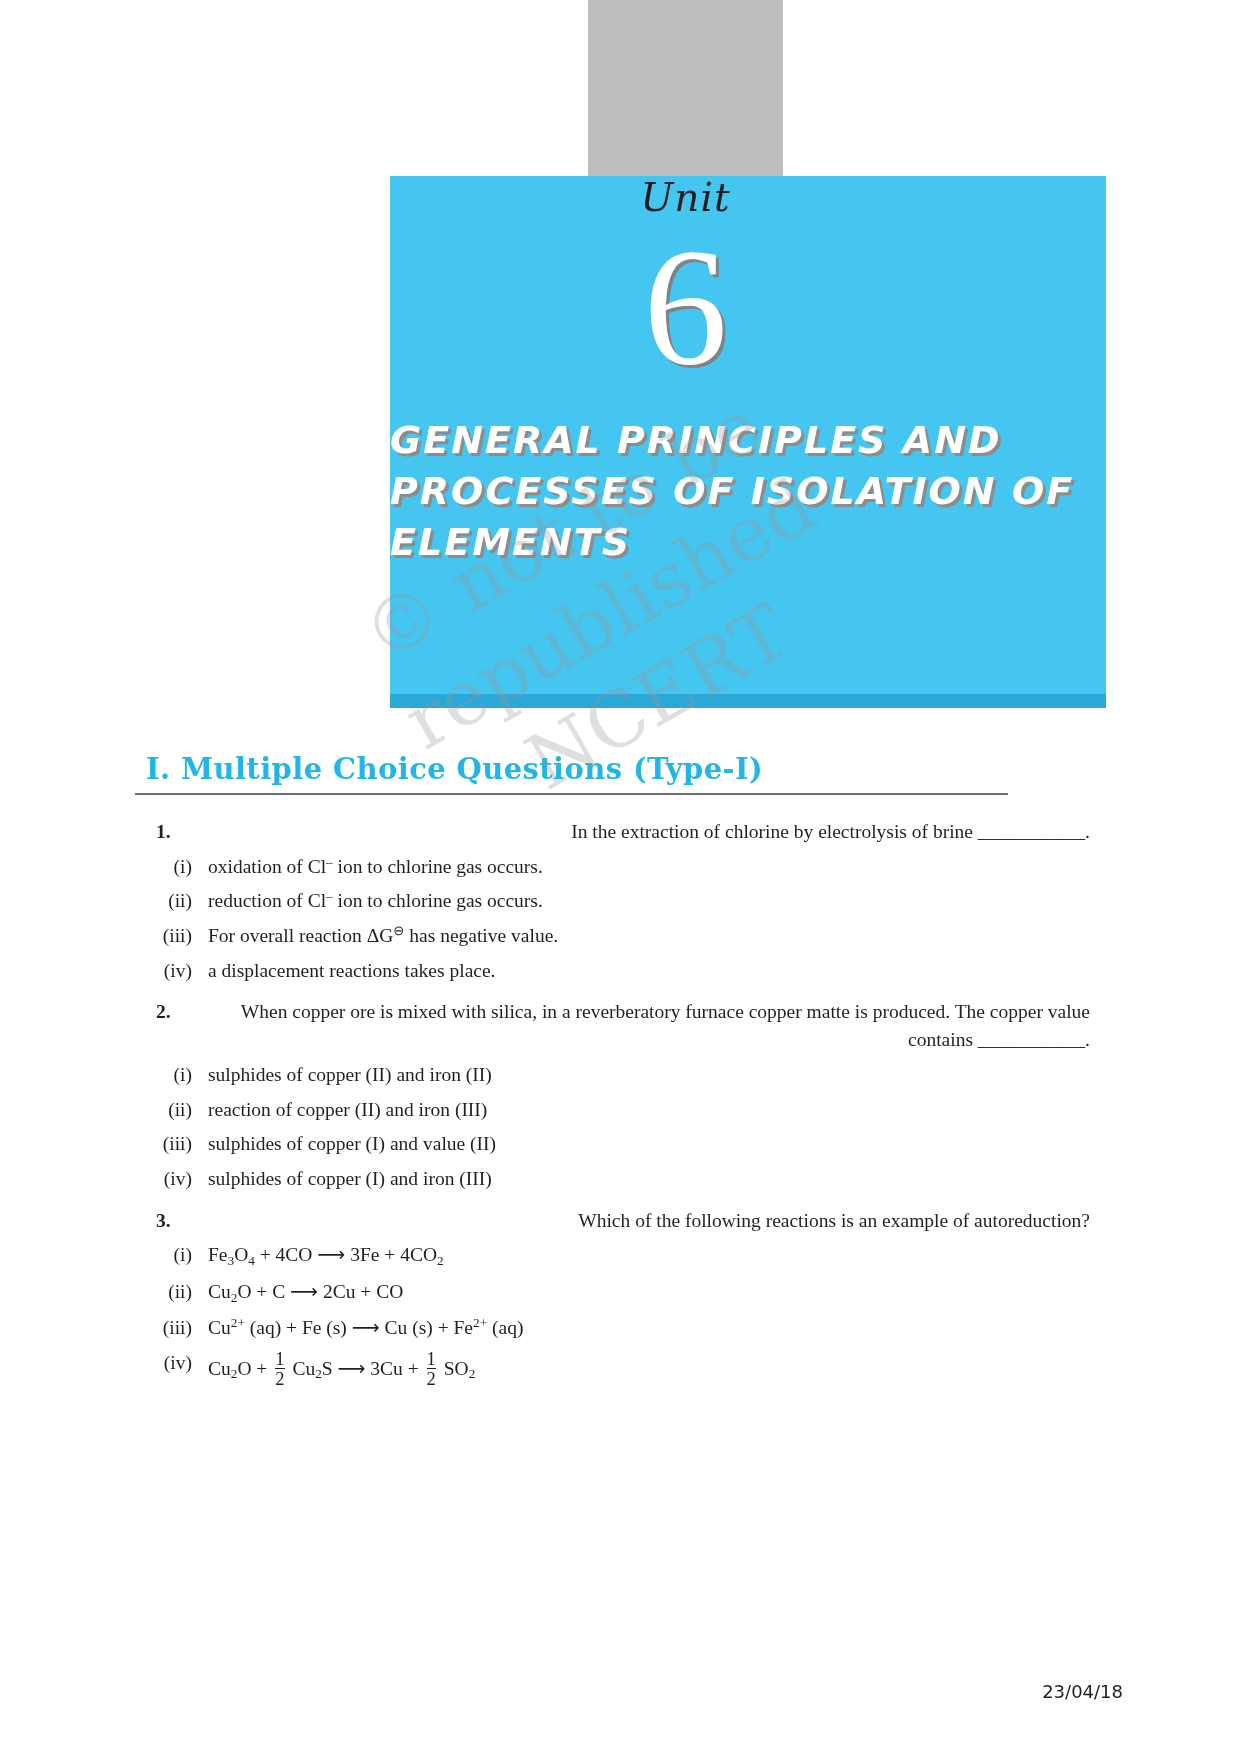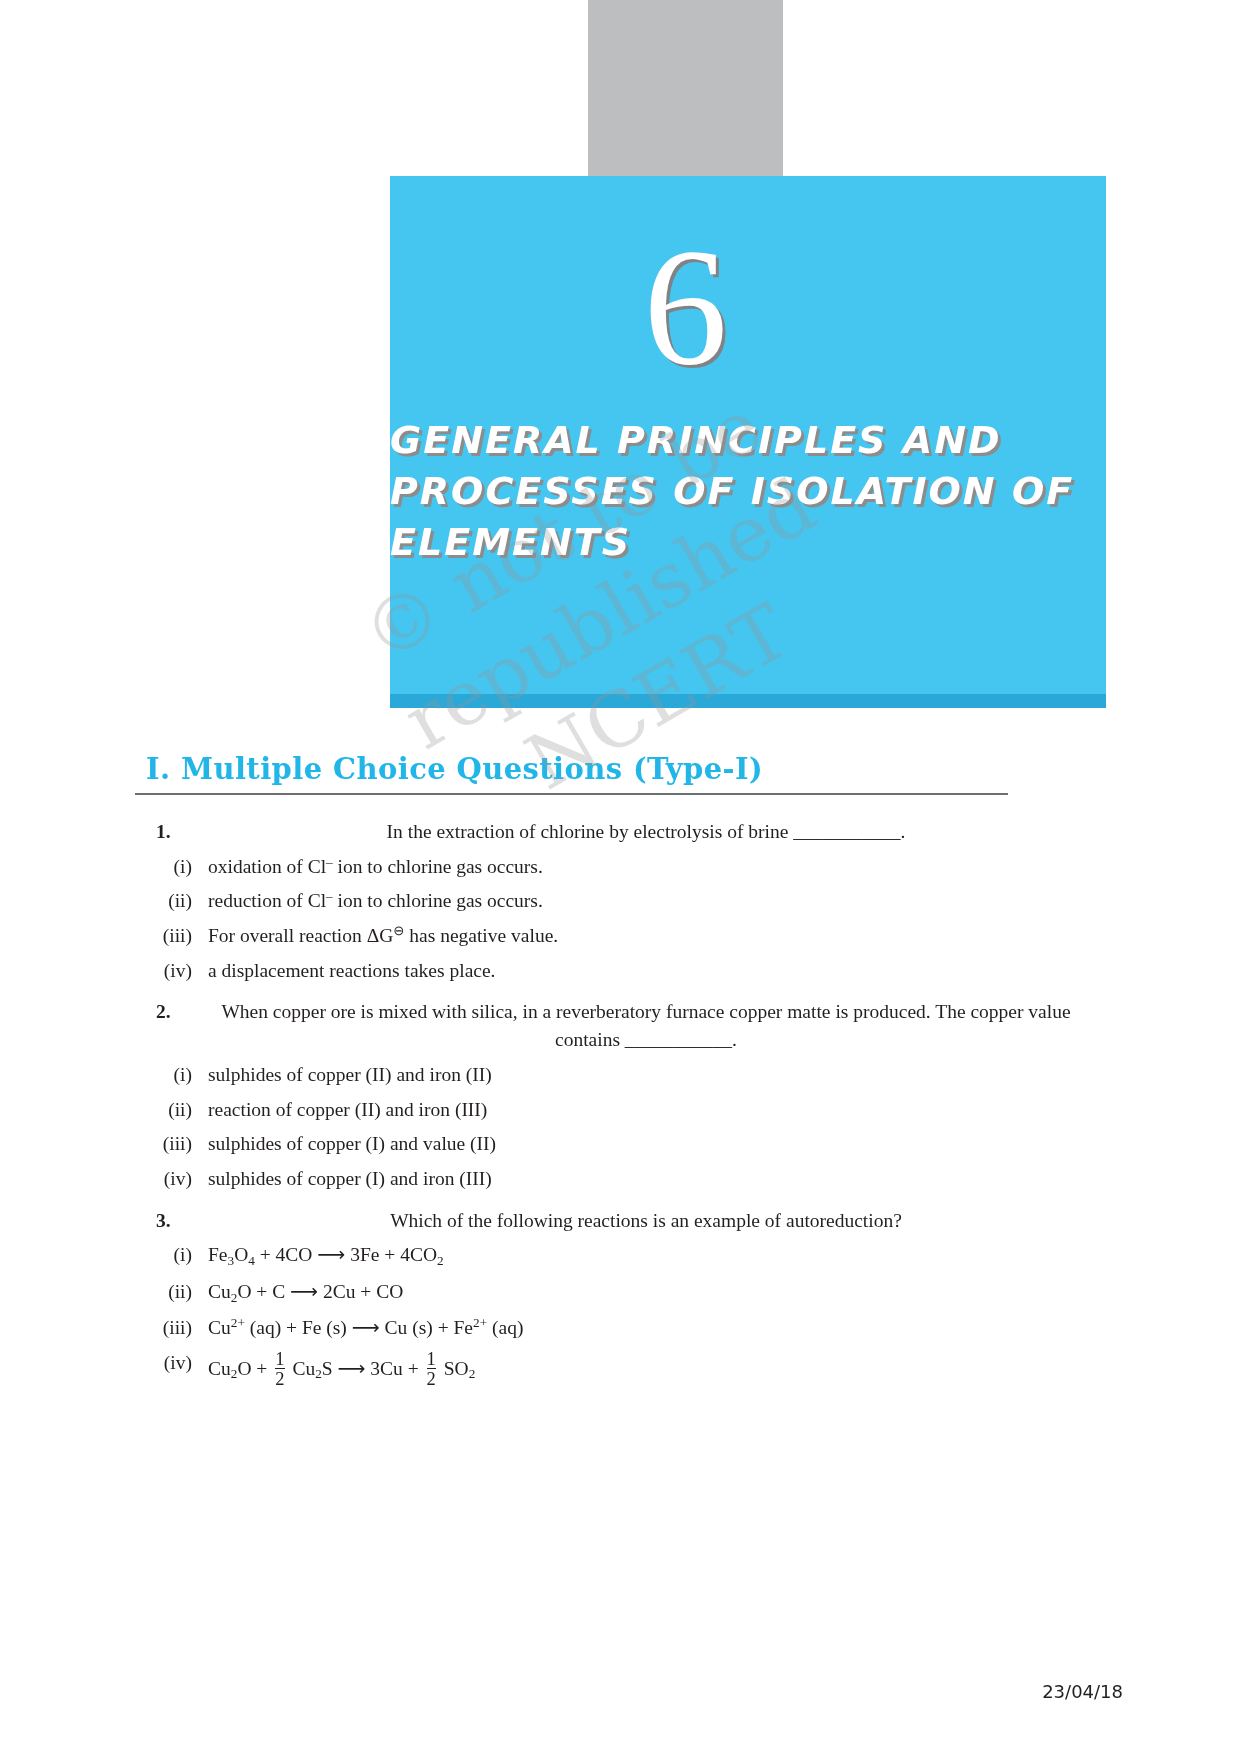--- a/index.html
+++ b/index.html
@@ -147,21 +147,21 @@
     width: 52px;
     flex: 0 0 52px;
     font-weight: bold;
     font-size: 19.5px;
     text-align: left;
     padding-left: 6px;
     box-sizing: border-box;
   }
   .q-text {
     flex: 1 1 auto;
-    text-align: center;
+    text-align: right;
   }
   .opt-row {
     display: flex;
     align-items: flex-start;
     margin-top: 7px;
   }
   .opt-label {
     width: 58px;
     flex: 0 0 58px;
     text-align: right;
@@ -191,20 +191,21 @@
     color: #231f20;
   }
 </style>
 </head>
 <body>
 
 <div class="banner-wrap">
   <div class="grey-tab"></div>
   <div class="blue-box"></div>
   <div class="blue-bar"></div>
+  <div class="unit-label">Unit</div>
   <div class="unit-number">6</div>
   <div class="chapter-title">GENERAL PRINCIPLES AND PROCESSES OF ISOLATION OF ELEMENTS</div>
 </div>
 
 <div class="watermark">© not to be republished
 NCERT</div>
 
 <div class="section-heading">I. Multiple Choice Questions (Type-I)</div>
 <div class="heading-rule"></div>
 

